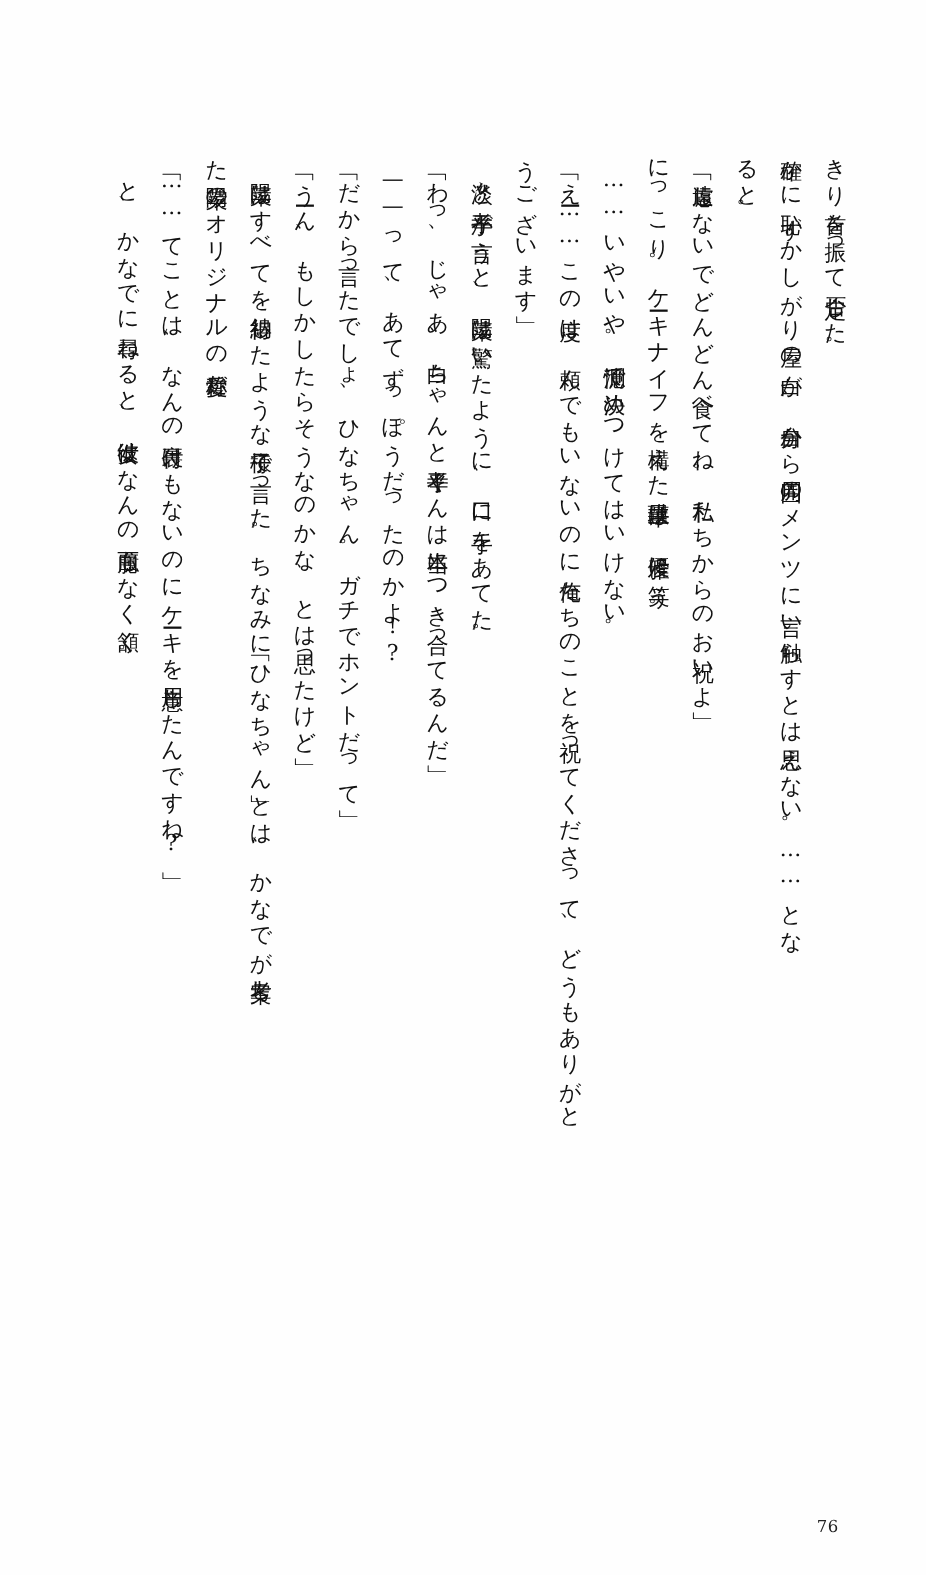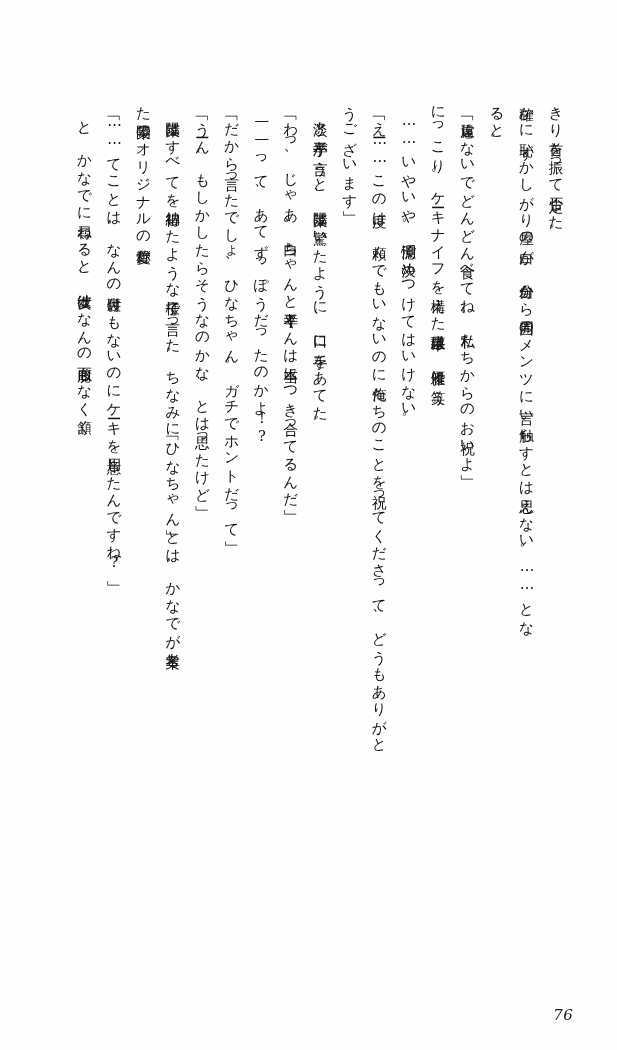--- a/index.html
+++ b/index.html
@@ -40,26 +40,25 @@
     margin: 0;
     padding: 0;
     text-indent: 0;
   }
   #text-block p.indent {
     text-indent: 1em;
   }
   .page-number {
     position: absolute;
     bottom: 26px;
-    right: 44px;
-    font-size: 15px;
+    right: 58px;
+    font-size: 11px;
     font-family: "DejaVu Serif", "Liberation Serif", serif;
     color: #222222;
     letter-spacing: 0.02em;
-    font-style: italic;
   }
 </style>
 </head>
 <body>
 
 <div id="page">
 
   <div id="text-block">
     <p>きり首を振って否定した。</p>
     <p>確かに恥ずかしがり屋の白が、自分から周囲のメンツに言い触らすとは思えない。……とな</p>

